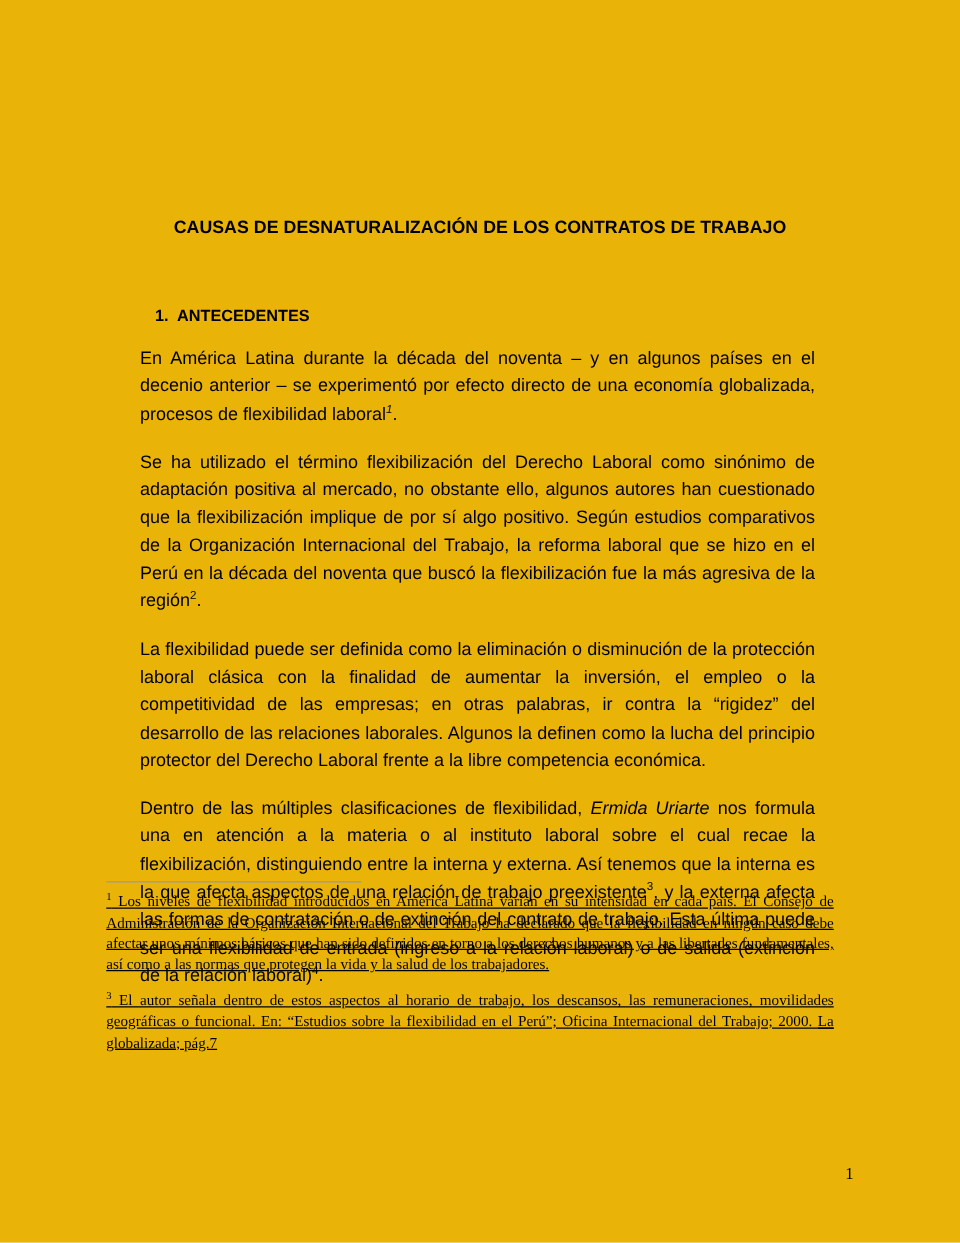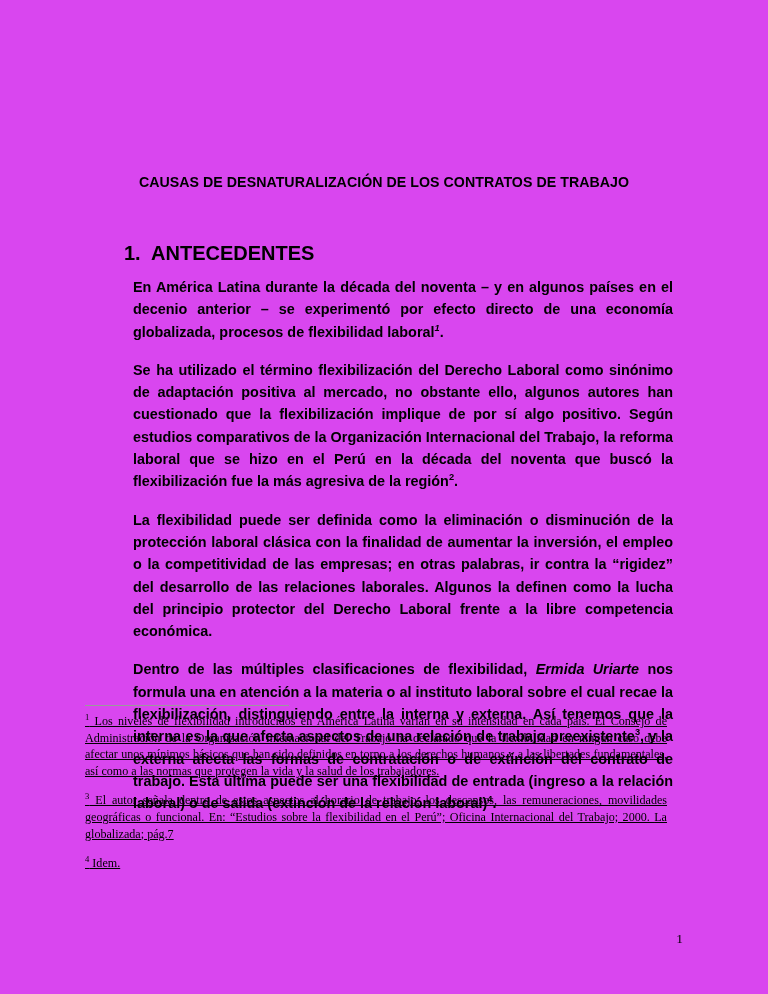--- a/index.html
+++ b/index.html
@@ -14,21 +14,21 @@
     position: relative;
     overflow: hidden;
     font-family: "Liberation Sans", sans-serif;
     color: #000000;
     -webkit-font-smoothing: antialiased;
   }
 
   .page {
     position: absolute;
     inset: 0;
-    background: #d946ef;
+    background: #eab308;
   }
 
   
   .doc-title {
     position: absolute;
     left: 100px;
     top: 172px;
     width: 568px;
     text-align: center;
     font-family: "Liberation Sans", sans-serif;
@@ -39,32 +39,31 @@
   }
   .doc-title .tline { display: block; }
 
   
   .section-heading {
     position: absolute;
     left: 124px;
     top: 243px;
     font-family: "Liberation Sans", sans-serif;
     font-weight: bold;
-    font-size: 20px;
+    font-size: 13px;
     line-height: 20px;
     white-space: pre;
   }
 
   
   .body-block {
     position: absolute;
-    left: 133px;
+    left: 112px;
     top: 276px;
     width: 540px;
-    font-weight: bold;
   }
   p.para {
     margin: 0 0 16px 0;
     font-family: "Liberation Sans", sans-serif;
     font-size: 14.4px;
     line-height: 22.3px;
     text-align: justify;
     text-justify: inter-word;
     color: #000;
   }
@@ -149,19 +148,18 @@
 
   <div class="footnote-rule"></div>
 
   <div class="footnotes">
 
     <p class="fnote"><span class="marker">1</span><span> Los niveles de flexibilidad introducidos en América Latina varían en su intensidad en cada país. El Consejo de Administración de la Organización Internacional del Trabajo ha declarado que la flexibilidad en ningún caso debe afectar unos mínimos básicos que han sido definidos en torno a los derechos humanos y a las libertades fundamentales, así como a las normas que protegen la vida y la salud de los trabajadores.</span></p>
 
 
     <p class="fnote"><span class="marker">3</span><span> El autor señala dentro de estos aspectos al horario de trabajo, los descansos, las remuneraciones, movilidades geográficas o funcional. En: “Estudios sobre la flexibilidad en el Perú”; Oficina Internacional del Trabajo; 2000. </span><span class="underline">La globalizada;</span><span> pág.7</span></p>
 
-    <p class="fnote"><span class="marker">4</span><span> Idem.</span></p>
 
   </div>
 
   <div class="page-number">1</div>
 
 </div>
 
 </body></html>

